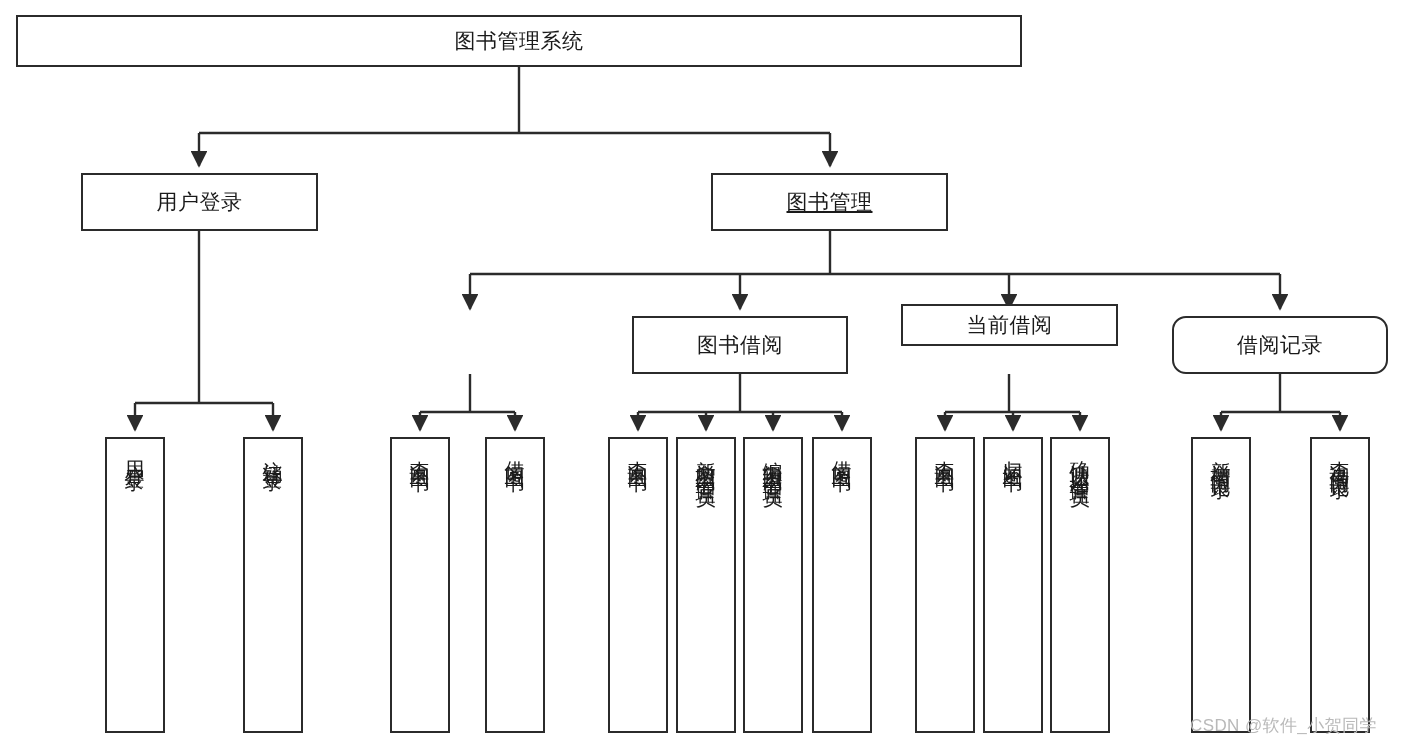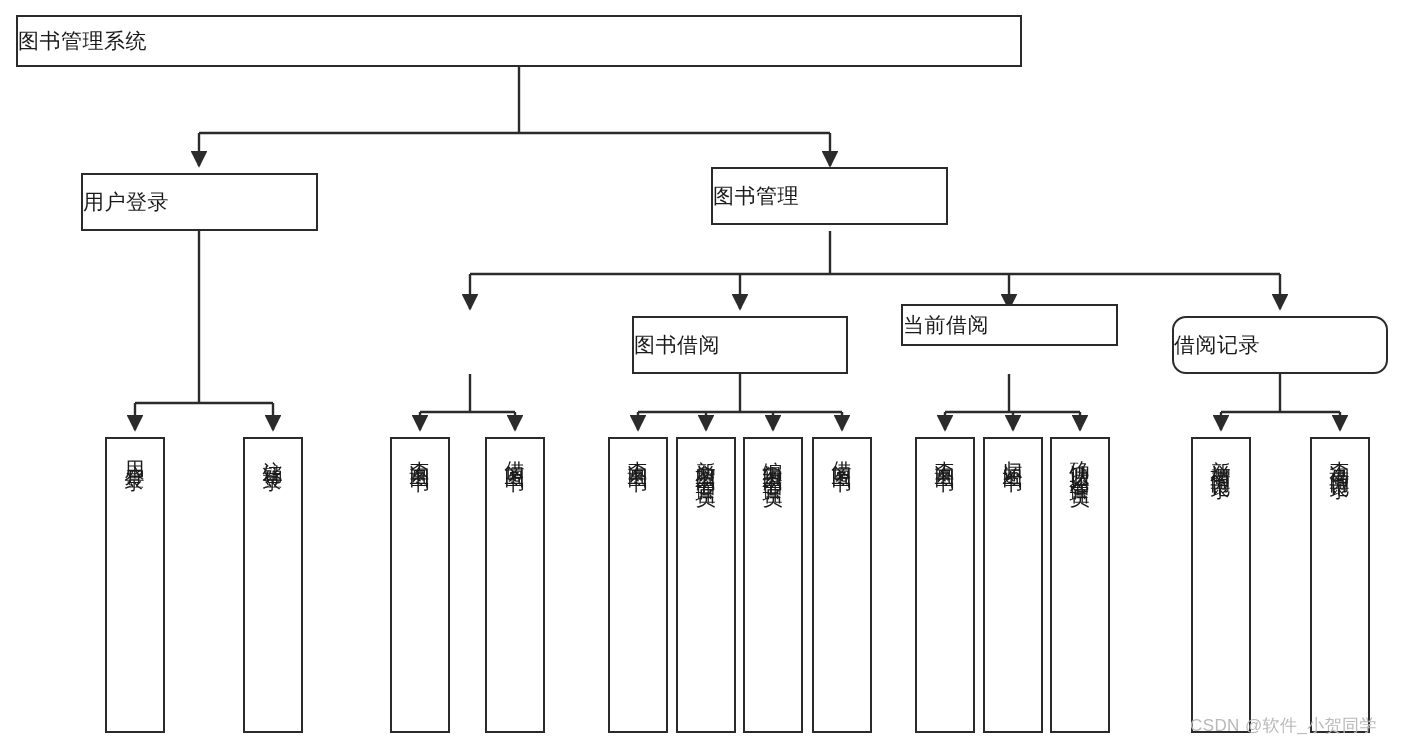--- a/index.html
+++ b/index.html
@@ -24,20 +24,21 @@
     width: 1405px;
     height: 747px;
   }
   .node {
     position: absolute;
     box-sizing: border-box;
     background: #ffffff;
     border: 2px solid #2b2b2b;
     display: flex;
     align-items: center;
+    justify-content: center;
     color: #1a1a1a;
   }
   .node.horiz {
     font-size: 21px;
     letter-spacing: 0.5px;
   }
   .node.vert {
     font-size: 20px;
     padding-top: 6px;
     padding-bottom: 6px;
@@ -116,21 +117,21 @@
     </g>
   </svg>
 
   <div class="node horiz" style="left:16px; top:15px; width:1006px; height:52px;">
     <span>图书管理系统</span>
   </div>
 
   <div class="node horiz" style="left:81px; top:173px; width:237px; height:58px;">
     <span>用户登录</span>
   </div>
-  <div class="node horiz" style="left:711px; top:167px; width:237px; height:58px;">
+  <div class="node horiz" style="left:711px; top:173px; width:237px; height:58px;text-decoration:underline;">
     <span>图书管理</span>
   </div>
 
   <div class="node horiz" style="left:632px; top:316px; width:216px; height:58px;">
     <span>图书借阅</span>
   </div>
   <div class="node horiz" style="left:901px; top:304px; width:217px; height:42px;">
     <span>当前借阅</span>
   </div>
   <div class="node horiz" style="left:1172px; top:316px; width:216px; height:58px;border-radius:14px;">

